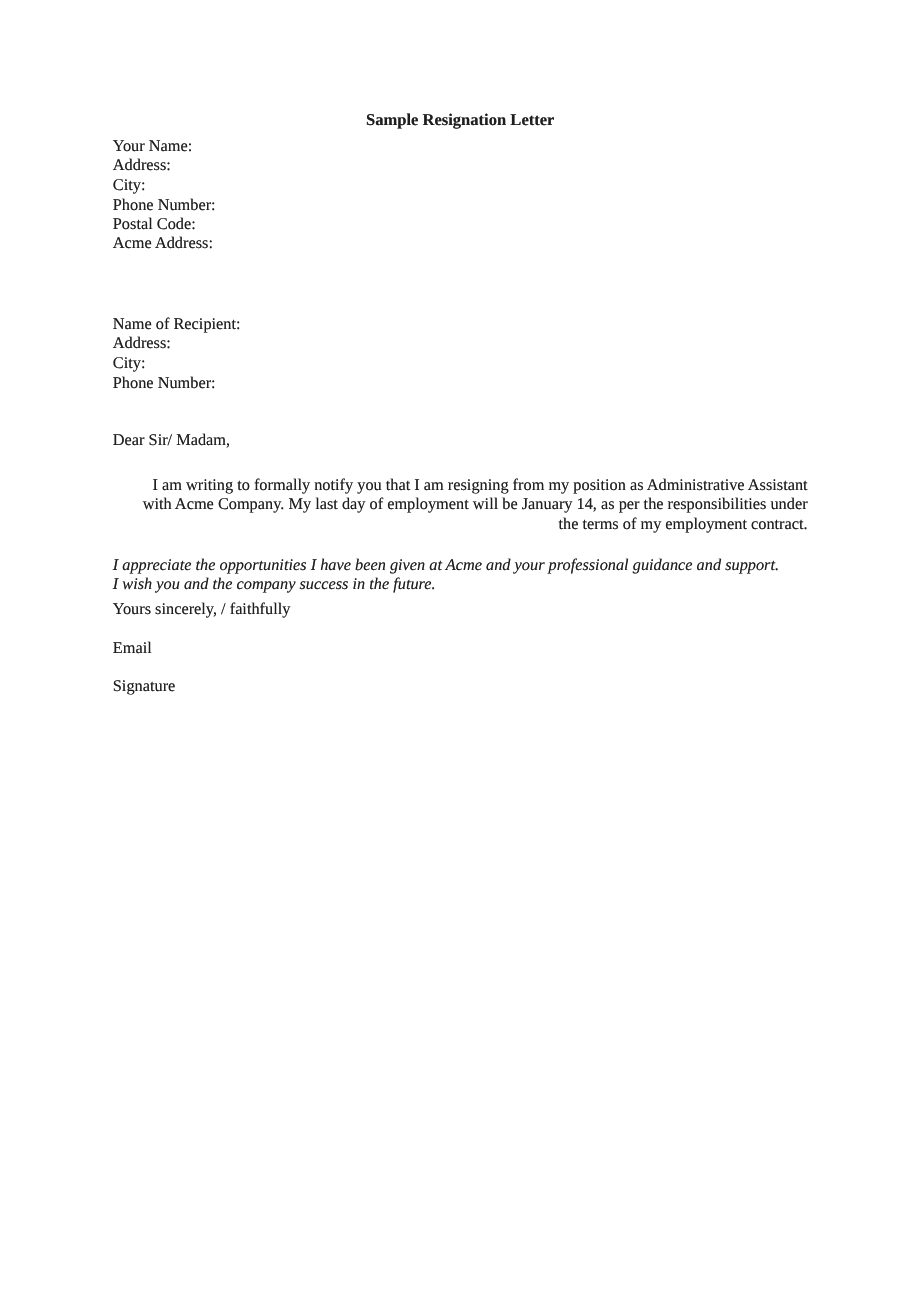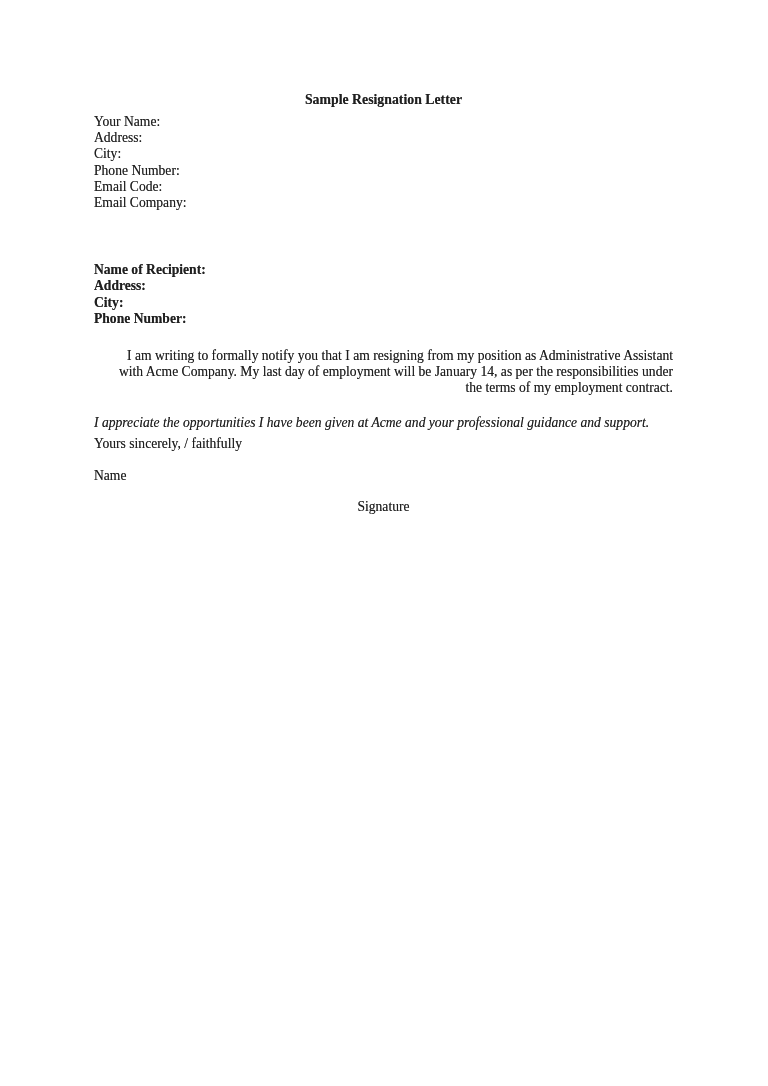--- a/index.html
+++ b/index.html
@@ -25,64 +25,66 @@
   .title {
     margin: 0;
     font-size: 13.8px;
     line-height: 16px;
     font-weight: bold;
     text-align: center;
   }
   .line { white-space: nowrap; }
   .block-sender     { margin-top: 6px; }
   .block-date       { margin-top: 31px; }
-  .block-recipient  { margin-top: 51px; font-weight: bold; }
+  .block-recipient  { margin-top: 51px; }
   .block-salutation { margin-top: 32px; }
   .block-p1         { margin-top: 21px; text-align: right; }
   .block-p2         { margin-top: 18px; font-style: italic; }
   .block-closing    { margin-top: 5px; }
   .block-name       { margin-top: 16px; }
-  .block-signature  { margin-top: 15px; text-align: center; }
+  .block-signature  { margin-top: 15px; }
 </style>
 </head>
 <body>
 
 <div class="page">
   <div class="content">
 
     <h1 class="title">Sample Resignation Letter</h1>
 
     <div class="block-sender">
       <div class="line">Your Name:</div>
       <div class="line">Address:</div>
       <div class="line">City:</div>
       <div class="line">Phone Number:</div>
-      <div class="line">Email Code:</div>
-      <div class="line">Email Company:</div>
+      <div class="line">Postal Code:</div>
+      <div class="line">Acme Address:</div>
     </div>
 
 
     <div class="block-recipient">
       <div class="line">Name of Recipient:</div>
       <div class="line">Address:</div>
       <div class="line">City:</div>
       <div class="line">Phone Number:</div>
     </div>
 
+    <div class="block-salutation line">Dear Sir/ Madam,</div>
 
     <div class="block-p1">
       <div class="line">I am writing to formally notify you that I am resigning from my position as Administrative Assistant</div>
       <div class="line">with Acme Company. My last day of employment will be January 14, as per the responsibilities under</div>
       <div class="line">the terms of my employment contract.</div>
     </div>
 
     <div class="block-p2">
       <div class="line">I appreciate the opportunities I have been given at Acme and your professional guidance and support.</div>
+      <div class="line">I wish you and the company success in the future.</div>
     </div>
 
     <div class="block-closing line">Yours sincerely, / faithfully</div>
 
-    <div class="block-name line">Name</div>
+    <div class="block-name line">Email</div>
 
     <div class="block-signature line">Signature</div>
 
   </div>
 </div>
 
 </body></html>

